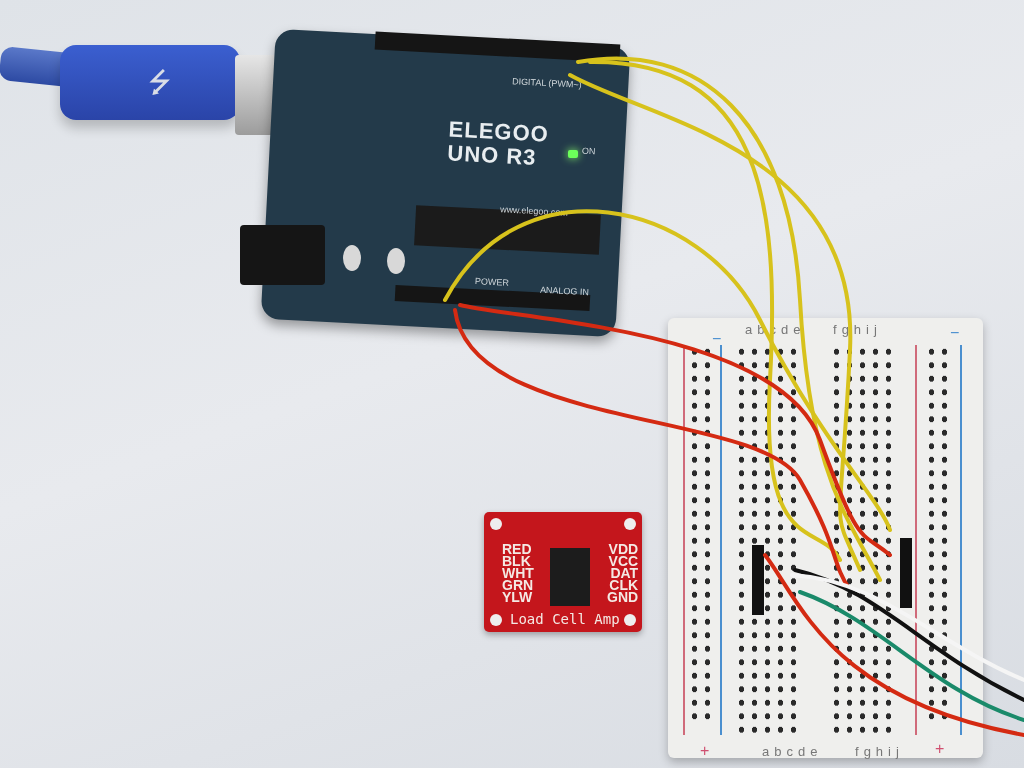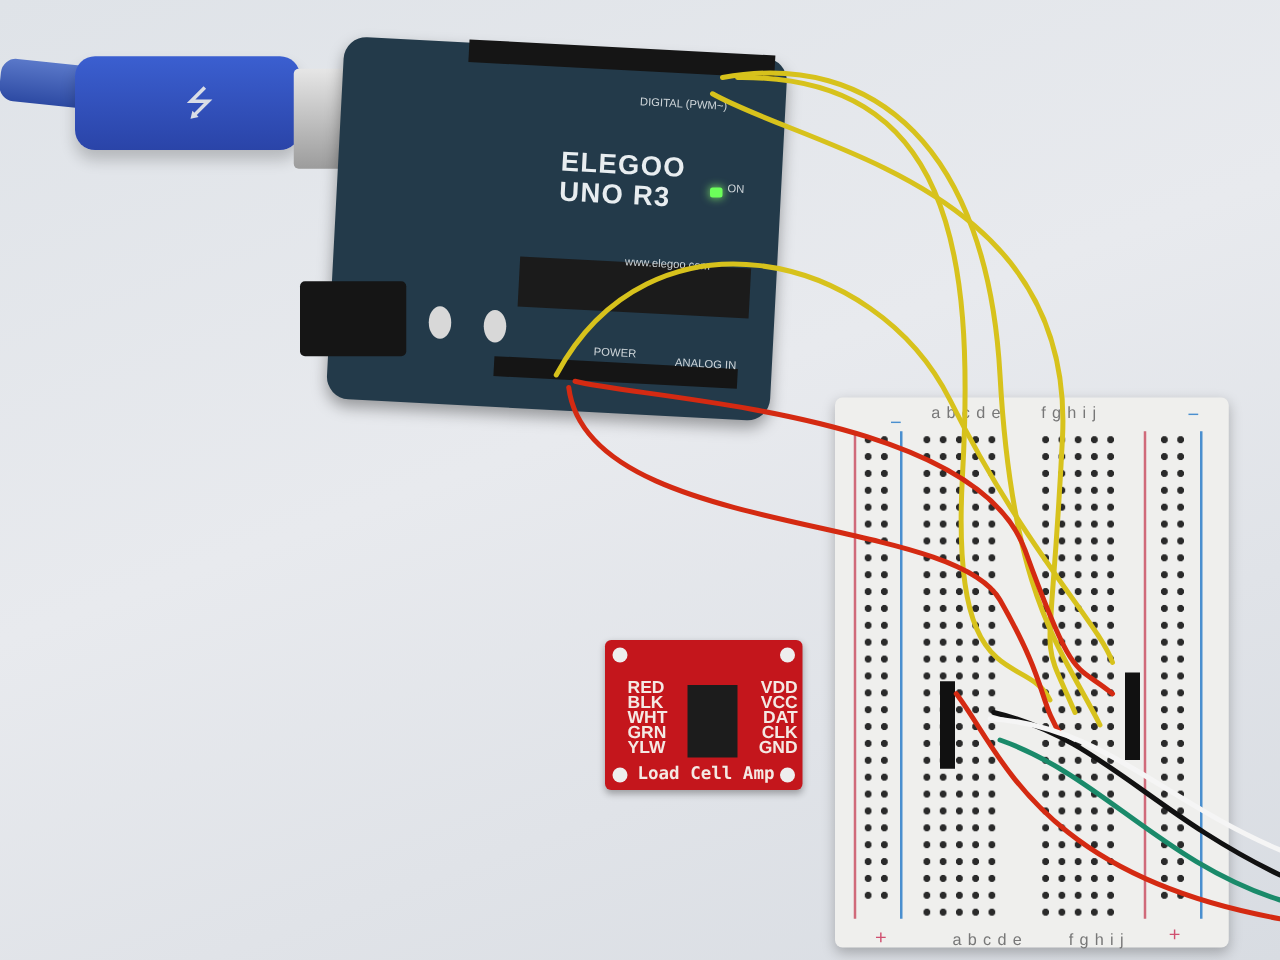--- a/index.html
+++ b/index.html
@@ -26,21 +26,21 @@
   .bb{left:668px;top:318px;width:315px;height:440px;background:#efefed;border-radius:6px;box-shadow:0 4px 10px rgba(0,0,0,.25);}
   .bb-holes{background-image:radial-gradient(#2a2a2a 28%,transparent 32%);background-size:13px 13.5px;}
   .rail-red{width:2px;background:#d06a7a;}
   .rail-blue{width:2px;background:#4a8fcf;}
   .bb-label{font-size:13px;color:#777;}
   .pin-strip{width:12px;height:70px;background:#111;}
   
   .module{left:484px;top:512px;width:158px;height:120px;background:#c4161c;border-radius:5px;box-shadow:0 3px 6px rgba(0,0,0,.3);}
   .mod-ic{left:550px;top:548px;width:40px;height:58px;background:#1c1c1c;}
   .mod-lbl{color:#f4e9e4;font-size:14px;font-weight:bold;line-height:12px;}
-  .mod-title{left:510px;top:611px;color:#f4e9e4;font-size:14px;font-weight:bold;font-family:"DejaVu Sans Mono",monospace;}
+  .mod-title{left:510px;top:611px;color:#f4e9e4;font-size:14px;font-weight:normal;font-family:"DejaVu Sans Mono",monospace;}
   .hole{width:12px;height:12px;border-radius:50%;background:#eee;}
   svg.wires{position:absolute;left:0;top:0;}
 </style>
 </head>
 <body>
 
 <div class="abs usb-cable"></div>
 <div class="abs usb-plug"></div>
 <div class="abs usb-sym">⭍</div>
 <div class="abs usb-metal"></div>

